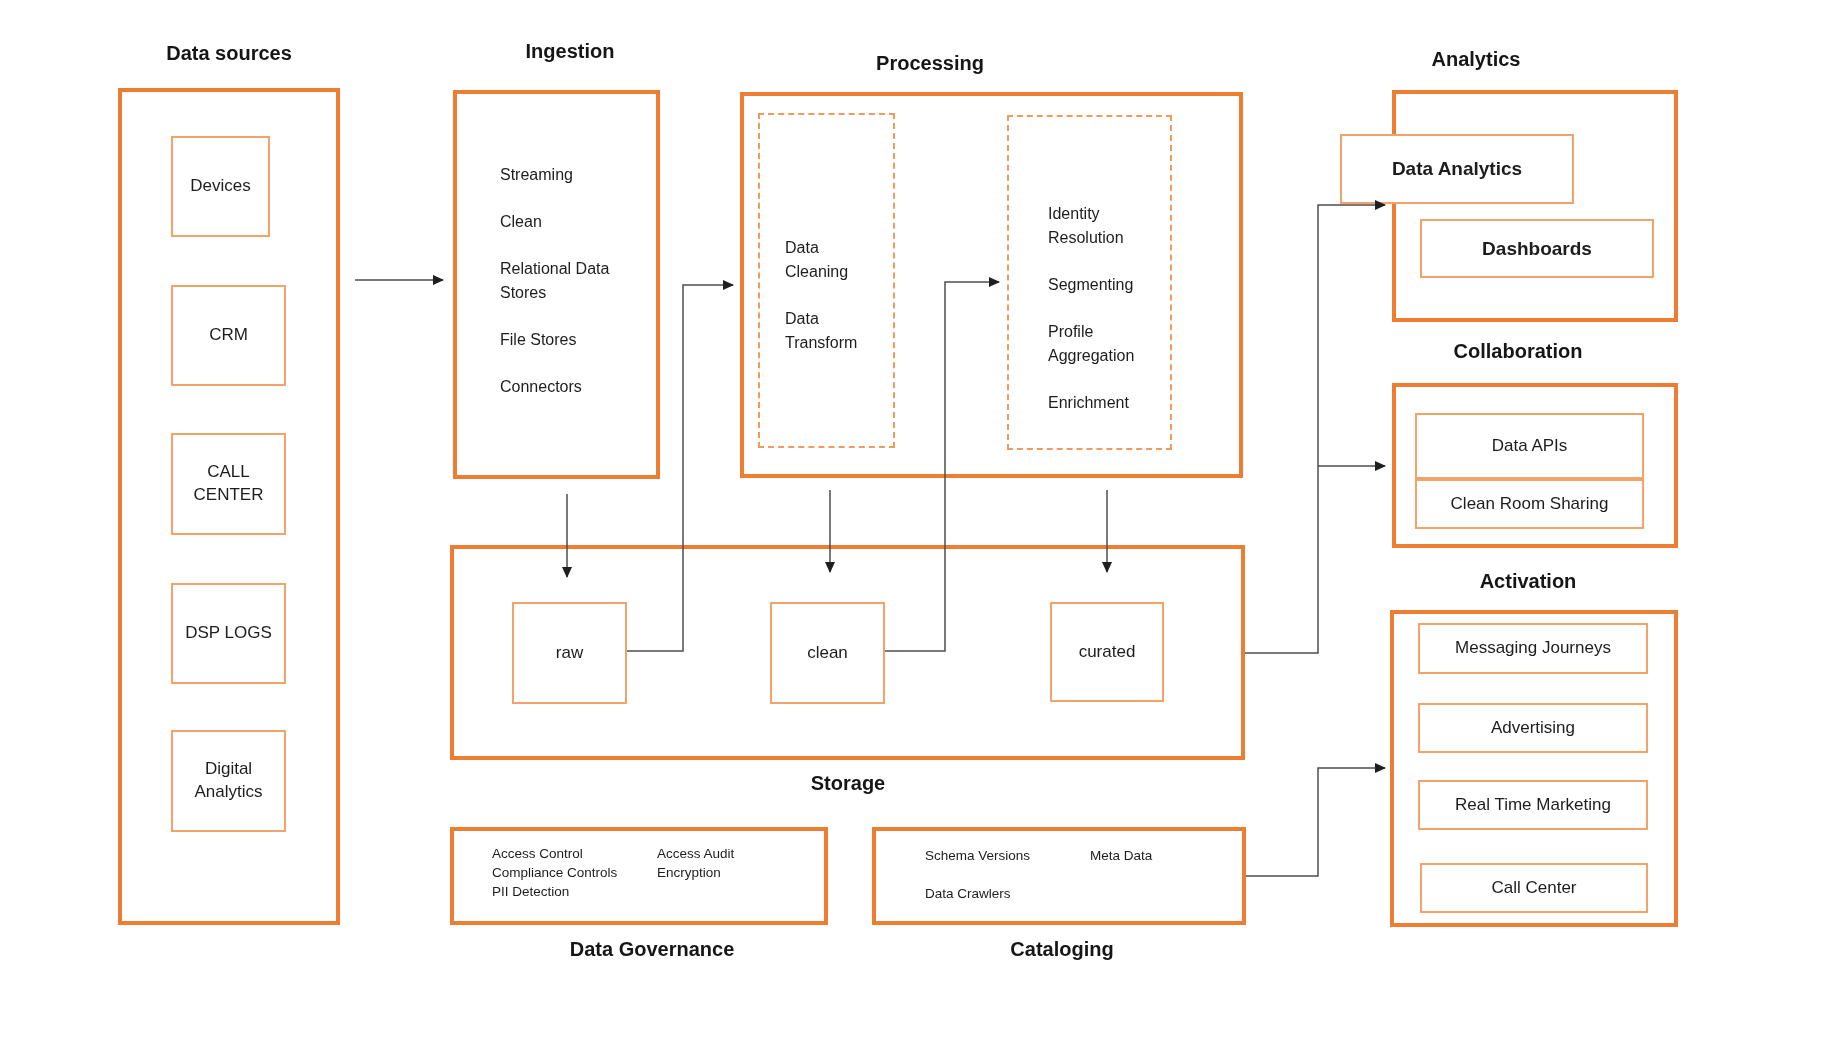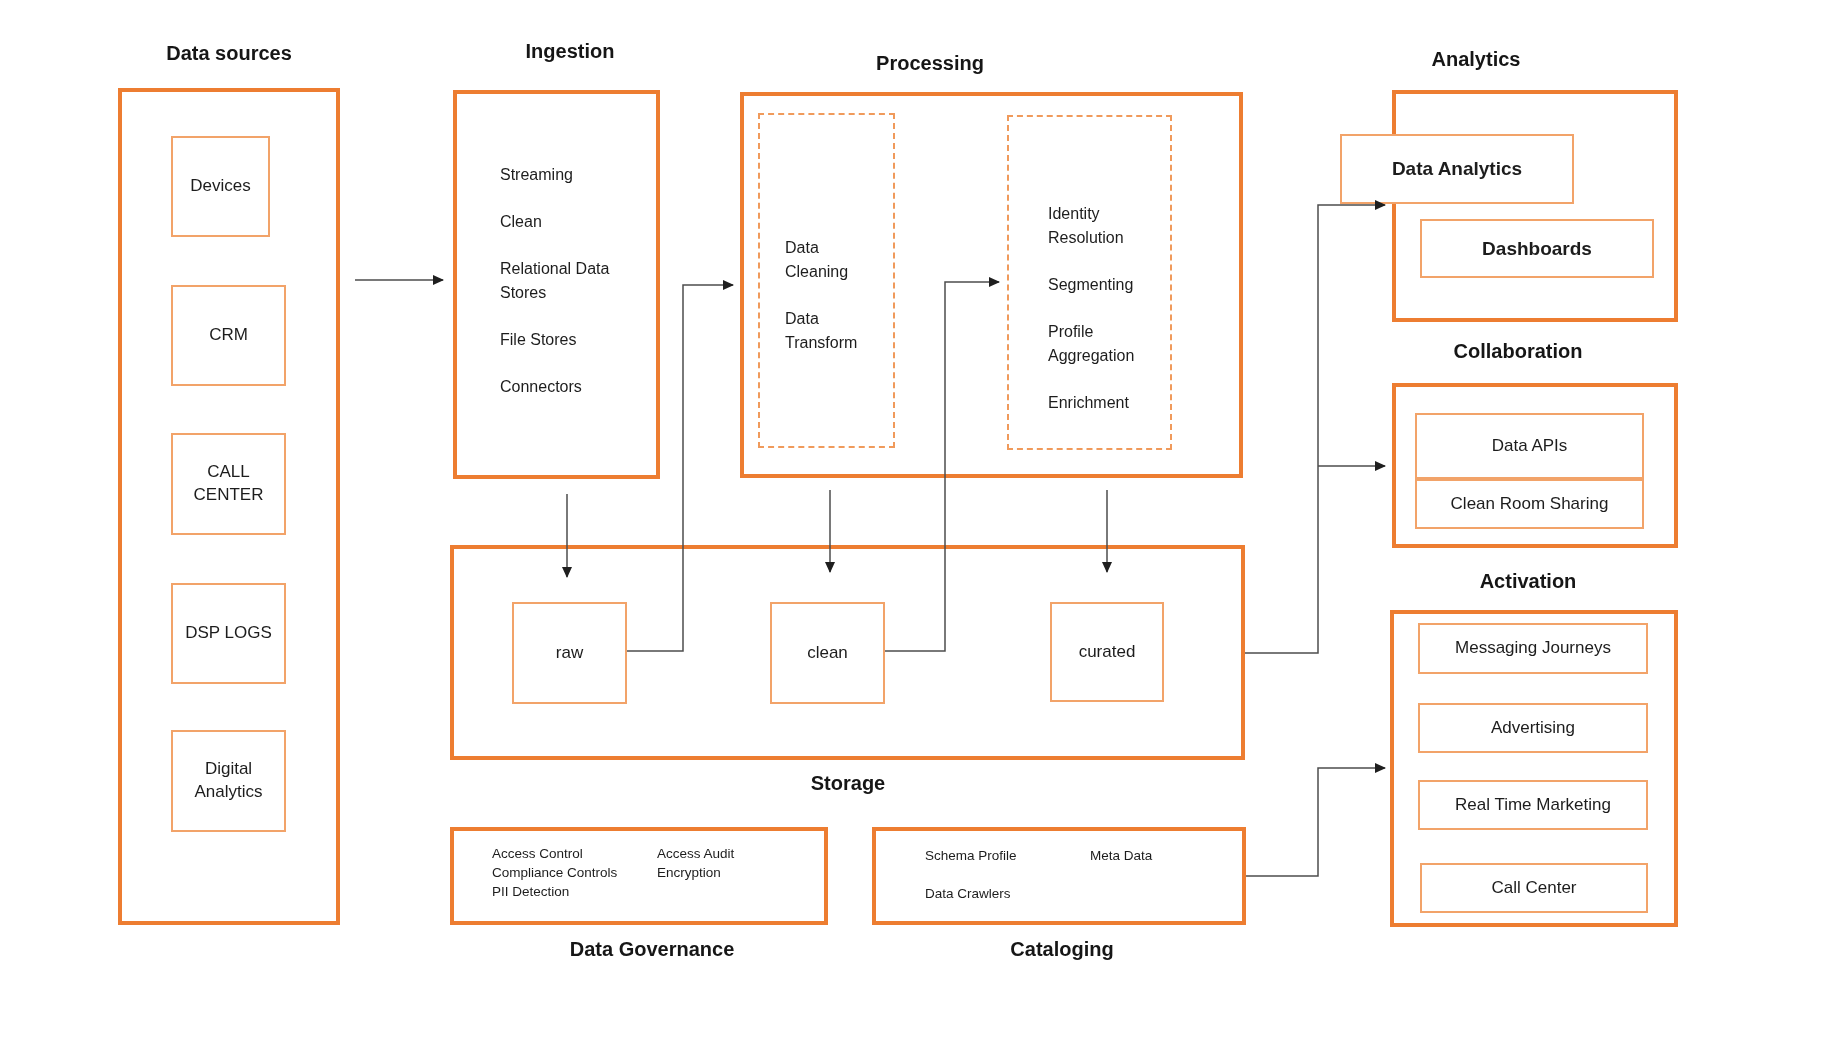--- a/index.html
+++ b/index.html
@@ -80,21 +80,21 @@
   <div class="sub-box" style="left:1050px;top:602px;width:114px;height:100px">curated</div>
 
   <div class="big-box" style="left:450px;top:827px;width:378px;height:98px"></div>
   <span class="small-note" style="left:492px;top:844px">Access Control</span>
   <span class="small-note" style="left:492px;top:863px">Compliance Controls</span>
   <span class="small-note" style="left:492px;top:882px">PII Detection</span>
   <span class="small-note" style="left:657px;top:844px">Access Audit</span>
   <span class="small-note" style="left:657px;top:863px">Encryption</span>
 
   <div class="big-box" style="left:872px;top:827px;width:374px;height:98px"></div>
-  <span class="small-note" style="left:925px;top:846px">Schema Profile</span>
+  <span class="small-note" style="left:925px;top:846px">Schema Versions</span>
   <span class="small-note" style="left:1090px;top:846px">Meta Data</span>
   <span class="small-note" style="left:925px;top:884px">Data Crawlers</span>
 
   <div class="big-box" style="left:1392px;top:90px;width:286px;height:232px"></div>
   <div class="sub-box bold" style="left:1340px;top:134px;width:234px;height:70px">Data Analytics</div>
   <div class="sub-box bold" style="left:1420px;top:219px;width:234px;height:59px">Dashboards</div>
 
   <div class="big-box" style="left:1392px;top:383px;width:286px;height:165px"></div>
   <div class="sub-box" style="left:1415px;top:413px;width:229px;height:66px">Data APIs</div>
   <div class="sub-box" style="left:1415px;top:479px;width:229px;height:50px">Clean Room Sharing</div>

